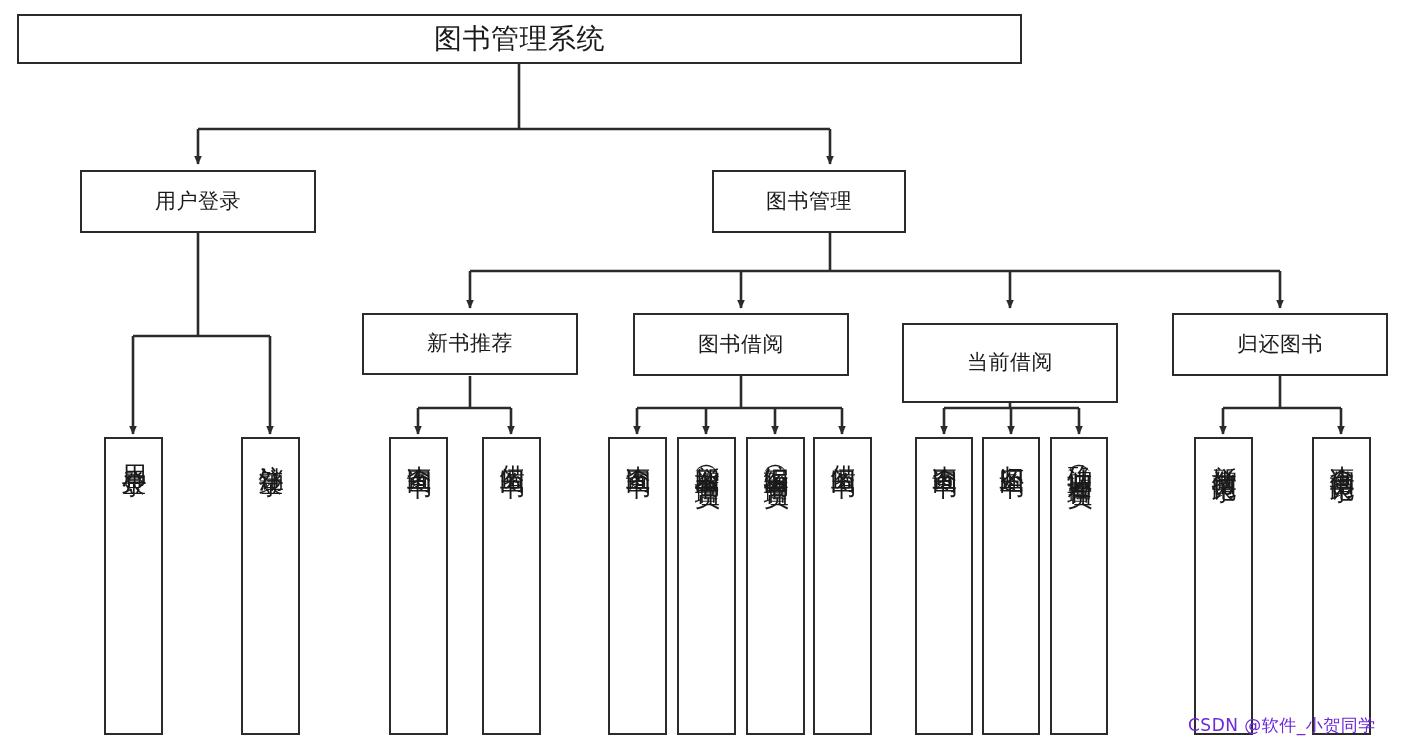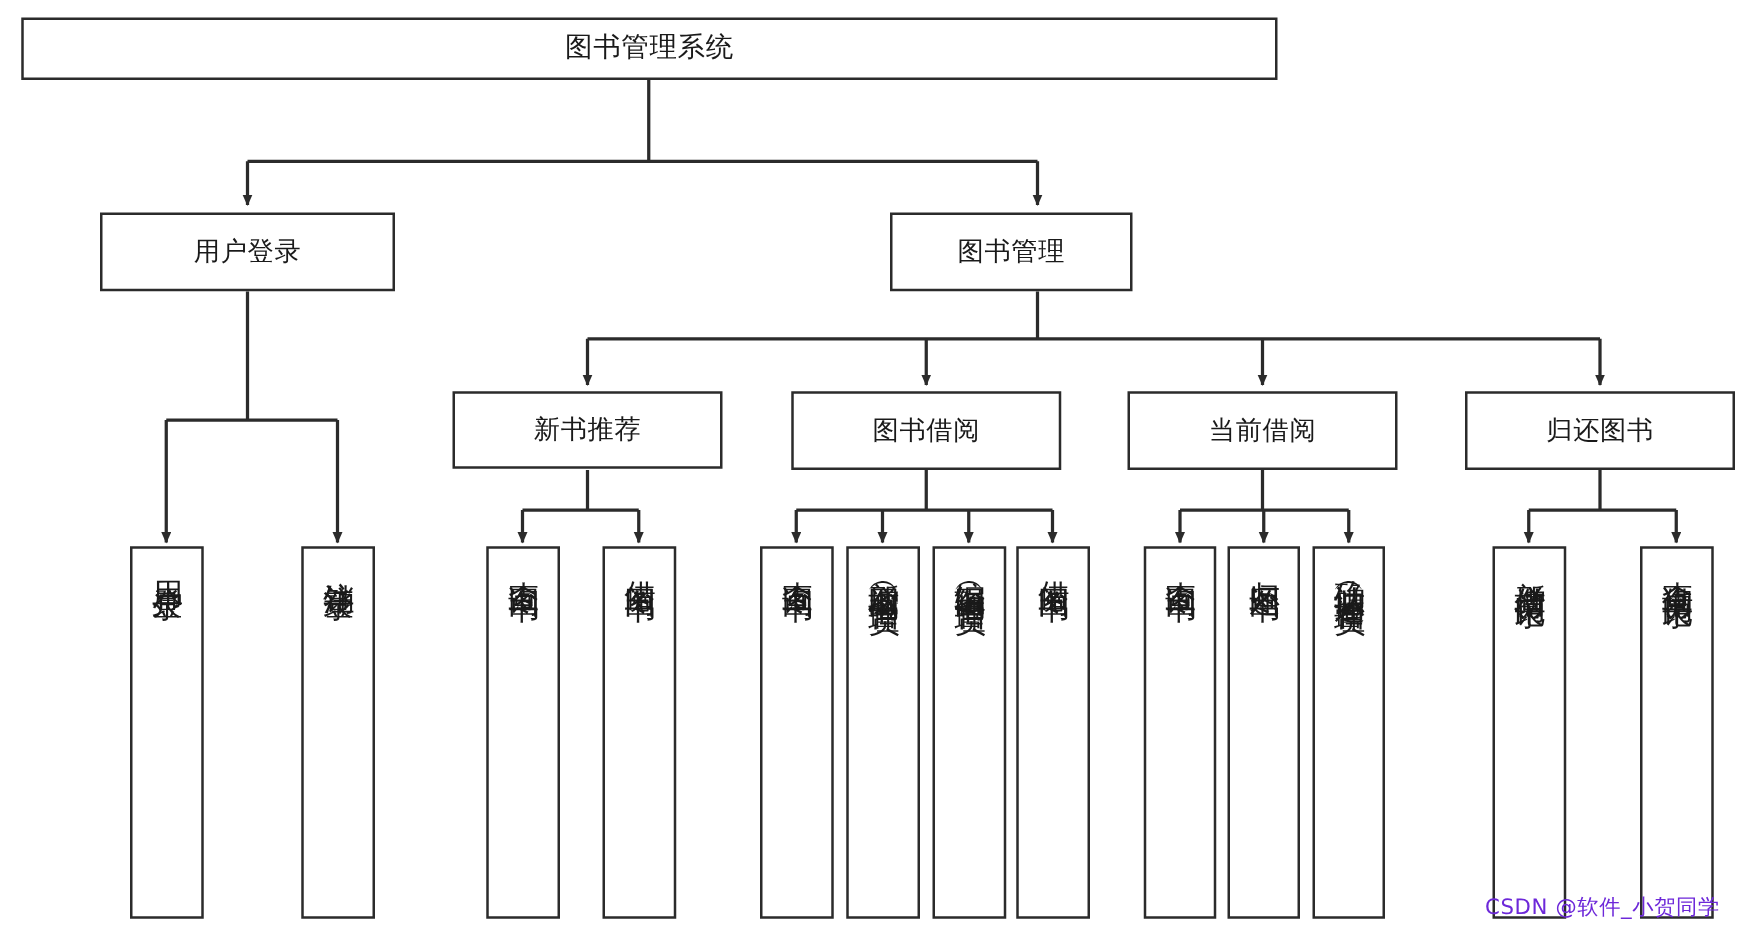--- a/index.html
+++ b/index.html
@@ -27,21 +27,21 @@
     display:block;
     text-align:center;
     line-height:1.12;
     white-space:nowrap;
   }
   
   .node.h .lbl{
     font-size:21px;
     letter-spacing:0.5px;
   }
-  .node.root .lbl{font-size:22px;}
+  .node.root .lbl{font-size:28px;}
   
   .node.v{
     align-items:flex-start;
     justify-content:center;
     padding-top:6px;
   }
   .node.v .lbl{
     writing-mode:vertical-rl;
     text-orientation:upright;
     font-size:25px;
@@ -125,21 +125,21 @@
   <div class="node h" style="left:712px;top:170px;width:194px;height:63px;">
     <span class="lbl">图书管理</span>
   </div>
 
   <div class="node h" style="left:362px;top:313px;width:216px;height:62px;">
     <span class="lbl">新书推荐</span>
   </div>
   <div class="node h" style="left:633px;top:313px;width:216px;height:63px;">
     <span class="lbl">图书借阅</span>
   </div>
-  <div class="node h" style="left:902px;top:313px;width:216px;height:63px;">
+  <div class="node h" style="left:902px;top:323px;width:216px;height:80px;">
     <span class="lbl">当前借阅</span>
   </div>
   <div class="node h" style="left:1172px;top:313px;width:216px;height:63px;">
     <span class="lbl">归还图书</span>
   </div>
 
   <div class="node v" style="left:104px;top:437px;width:59px;height:298px;">
     <span class="lbl">用户登录</span>
   </div>
   <div class="node v" style="left:241px;top:437px;width:59px;height:298px;">

